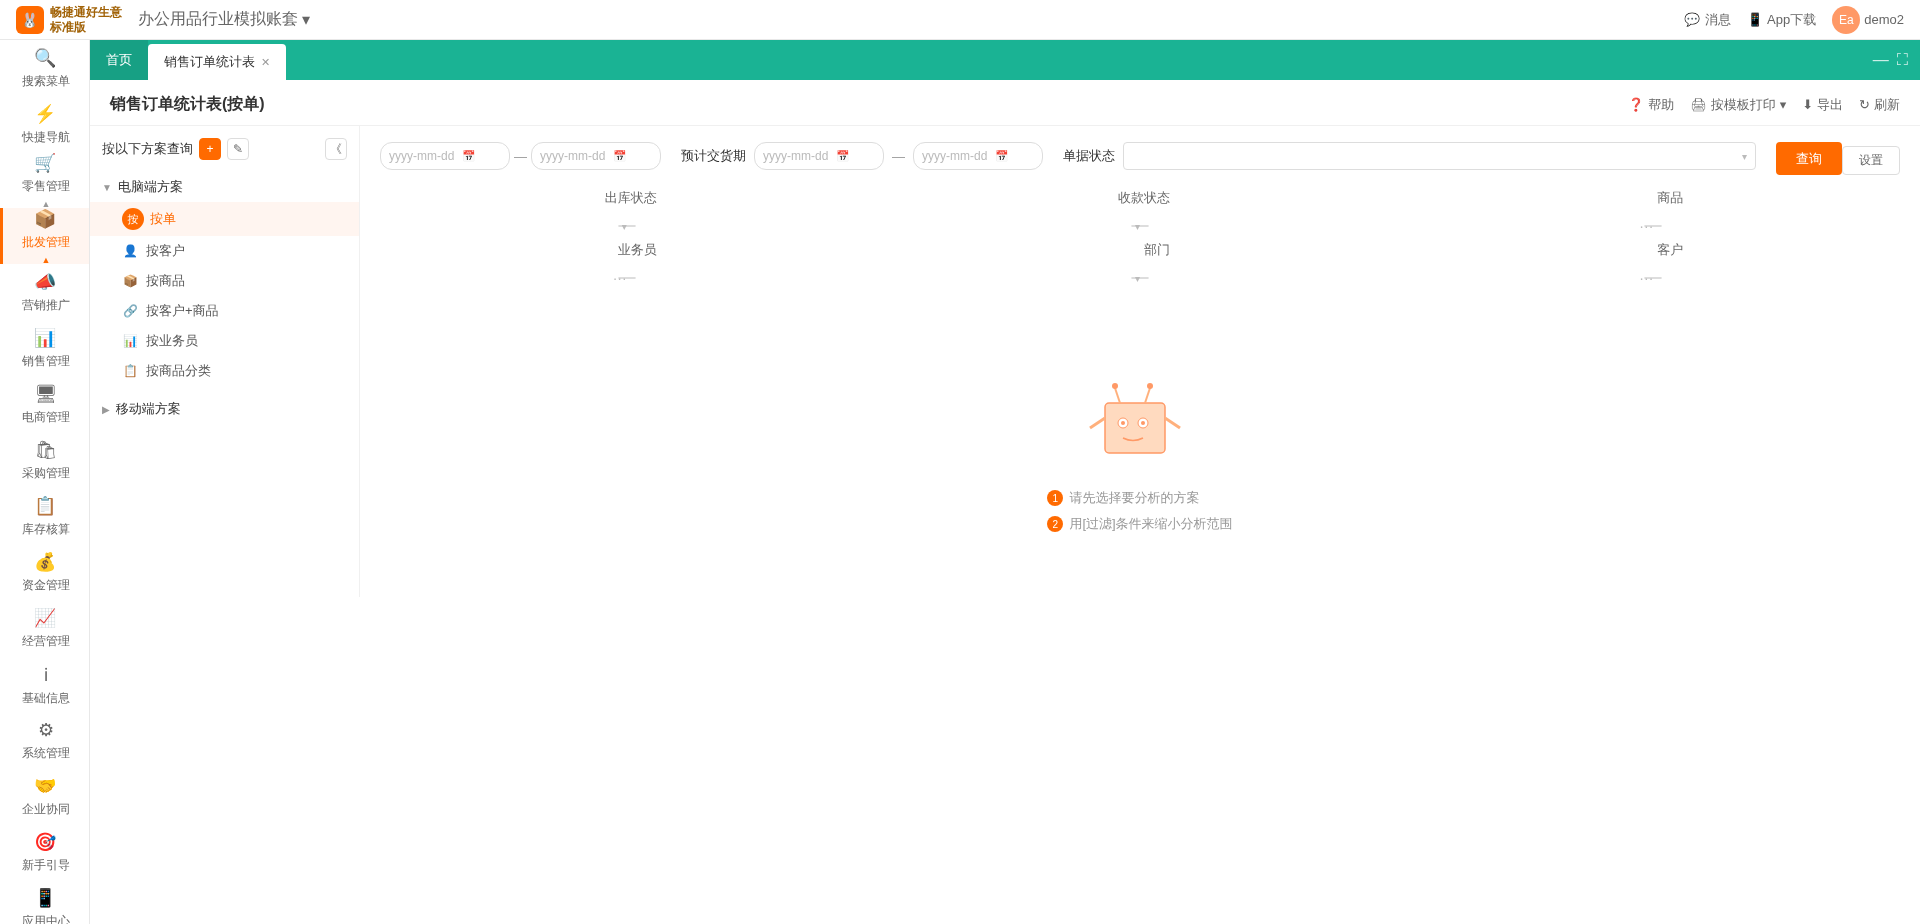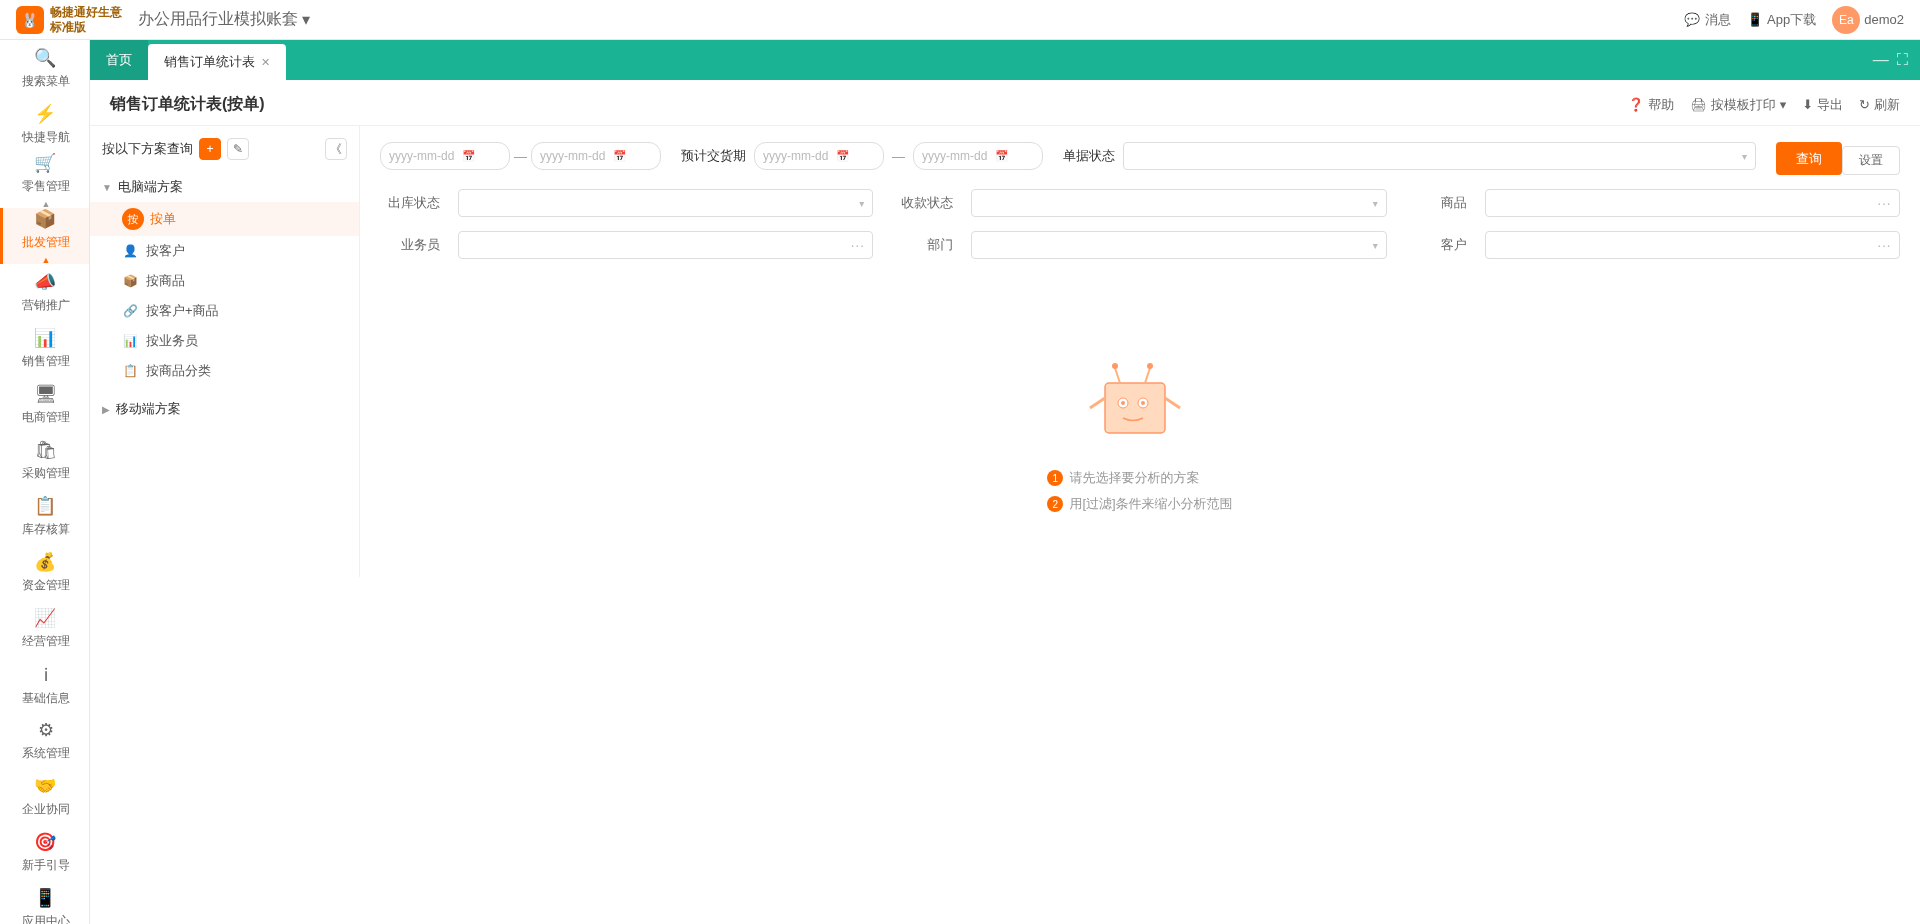--- a/index.html
+++ b/index.html
@@ -210,21 +210,21 @@
       color: #999; font-size: 13px; margin-bottom: 8px;
       display: flex; align-items: center; gap: 6px;
     }
     .tip-num {
       width: 16px; height: 16px; border-radius: 50%;
       background: #ff6a00; color: #fff; font-size: 10px;
       display: flex; align-items: center; justify-content: center;
       flex-shrink: 0;
     }
     .filter-item {
-      display: flex; align-items: center; gap: 18px;
+      display: flex; align-items: center; gap: 18px; flex-direction: column;
     }
     .filter-item-label { color: #666; font-size: 13px; white-space: nowrap; width: 60px; text-align: right; flex-shrink: 0; }
     .filter-control {
       flex: 1; height: 28px; border: 1px solid #ddd; border-radius: 4px;
       display: flex; align-items: center; padding: 0 8px;
       font-size: 12px; color: #bbb; position: relative; cursor: pointer;
     }
     .filter-control .chev { position: absolute; right: 8px; color: #bbb; font-size: 10px; }
     .filter-control .more-dots { position: absolute; right: 8px; color: #bbb; font-size: 14px; }
   </style>

